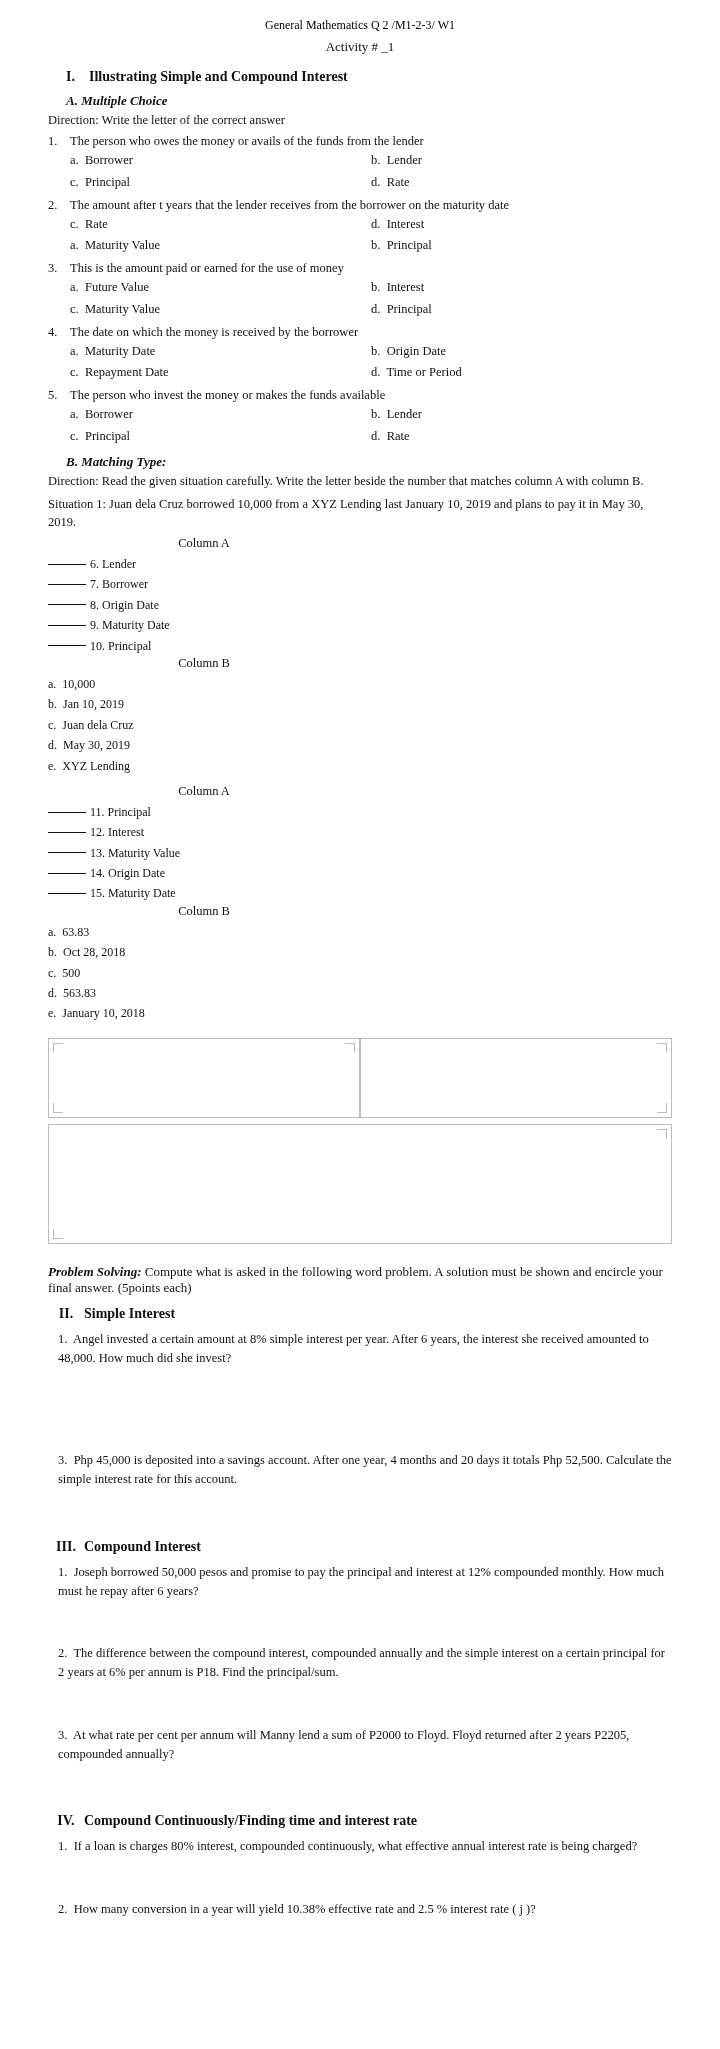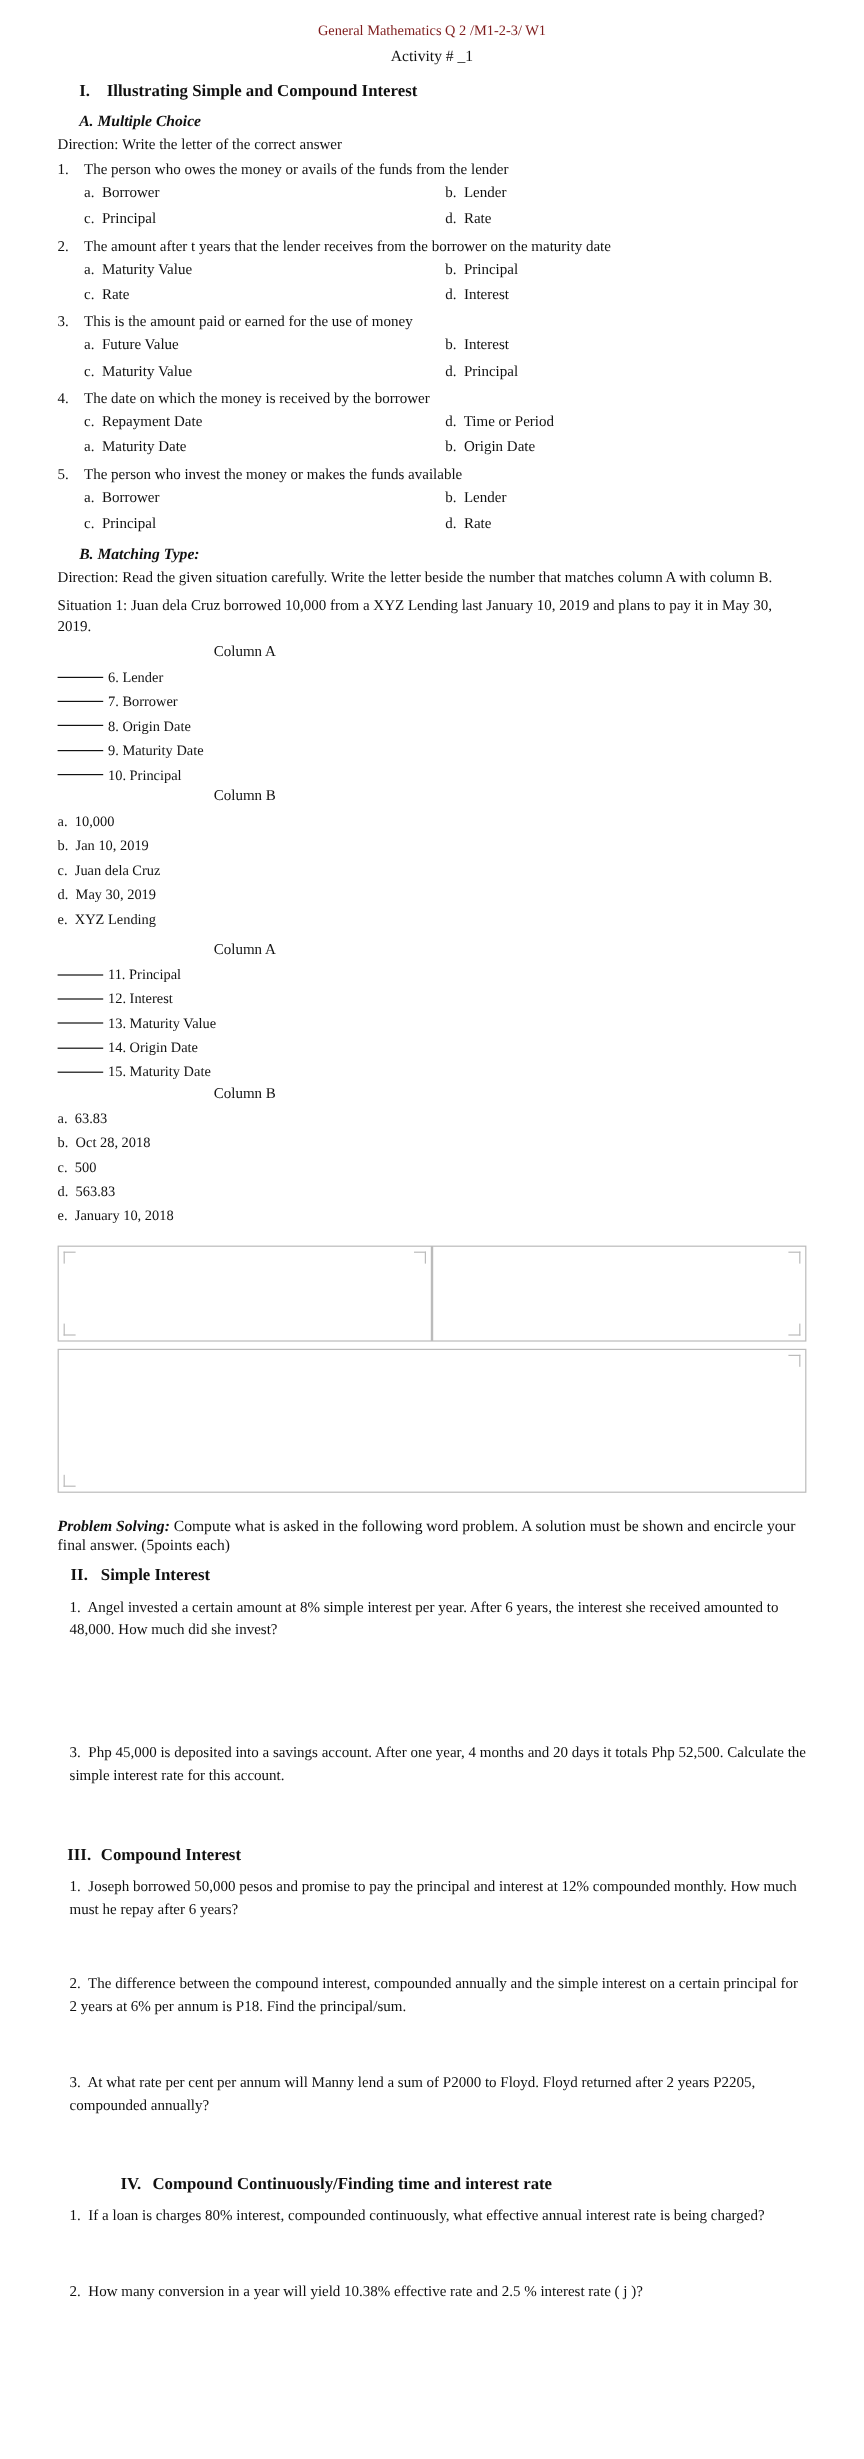--- a/index.html
+++ b/index.html
@@ -12,21 +12,21 @@
       min-height: 2049px;
     }
     .page {
       width: 720px;
       padding: 18px 48px 30px 48px;
     }
     .page-header {
       text-align: center;
       font-size: 12px;
       margin-bottom: 6px;
-      color: #7f1d1d;
+      color: #000000;
     }
     .activity-title {
       text-align: center;
       font-size: 13px;
       margin-bottom: 14px;
     }
     .section-title {
       font-weight: bold;
       font-size: 14px;
       margin: 8px 0 4px 18px;
@@ -169,27 +169,27 @@
         <div class="choice-col"><span>d.</span>&nbsp; <span>Rate</span></div>
       </div>
     </div>
 
     <div class="question-block">
       <div class="question-row">
         <span class="q-num">2.</span>
         <span class="q-text">The amount after t years that the lender receives from the borrower on the maturity date</span>
       </div>
       <div class="choices-row">
+        <div class="choice-col"><span>c.</span>&nbsp; <span>Rate</span></div>
+        <div class="choice-col"><span>d.</span>&nbsp; <span>Interest</span></div>
+      </div>
+      <div class="choices-row">
         <div class="choice-col"><span>a.</span>&nbsp; <span>Maturity Value</span></div>
         <div class="choice-col"><span>b.</span>&nbsp; <span>Principal</span></div>
       </div>
-      <div class="choices-row">
-        <div class="choice-col"><span>c.</span>&nbsp; <span>Rate</span></div>
-        <div class="choice-col"><span>d.</span>&nbsp; <span>Interest</span></div>
-      </div>
     </div>
 
     <div class="question-block">
       <div class="question-row">
         <span class="q-num">3.</span>
         <span class="q-text">This is the amount paid or earned for the use of money</span>
       </div>
       <div class="choices-row">
         <div class="choice-col"><span>a.</span>&nbsp; <span>Future Value</span></div>
         <div class="choice-col"><span>b.</span>&nbsp; <span>Interest</span></div>
@@ -199,26 +199,26 @@
         <div class="choice-col"><span>d.</span>&nbsp; <span>Principal</span></div>
       </div>
     </div>
 
     <div class="question-block">
       <div class="question-row">
         <span class="q-num">4.</span>
         <span class="q-text">The date on which the money is received by the borrower</span>
       </div>
       <div class="choices-row">
+        <div class="choice-col"><span>a.</span>&nbsp; <span>Maturity Date</span></div>
+        <div class="choice-col"><span>b.</span>&nbsp; <span>Origin Date</span></div>
+      </div>
+      <div class="choices-row">
         <div class="choice-col"><span>c.</span>&nbsp; <span>Repayment Date</span></div>
         <div class="choice-col"><span>d.</span>&nbsp; <span>Time or Period</span></div>
-      </div>
-      <div class="choices-row">
-        <div class="choice-col"><span>a.</span>&nbsp; <span>Maturity Date</span></div>
-        <div class="choice-col"><span>b.</span>&nbsp; <span>Origin Date</span></div>
       </div>
     </div>
 
     <div class="question-block">
       <div class="question-row">
         <span class="q-num">5.</span>
         <span class="q-text">The person who invest the money or makes the funds available</span>
       </div>
       <div class="choices-row">
         <div class="choice-col"><span>a.</span>&nbsp; <span>Borrower</span></div>
@@ -340,21 +340,21 @@
     </div>
     <div style="height:40px;"></div>
 
     <div class="ps-question">
       <span>3.</span>&nbsp;
       <span>At what rate per cent per annum will Manny lend a sum of P2000 to Floyd. Floyd returned after 2 years P2205, compounded annually?</span>
     </div>
     <div style="height:40px;"></div>
   </div>
 
-  <div class="roman-section" style="margin-top:6px;margin-left:43px;">
+  <div class="roman-section" style="margin-top:6px;">
     <span class="roman-num">IV.</span>
     <span class="roman-label">Compound Continuously/Finding time and interest rate</span>
   </div>
 
   <div style="margin-top:8px;">
     <div class="ps-question">
       <span>1.</span>&nbsp;
       <span>If a loan is charges 80% interest, compounded continuously, what effective annual interest rate is being charged?</span>
     </div>
     <div style="height:40px;"></div>

